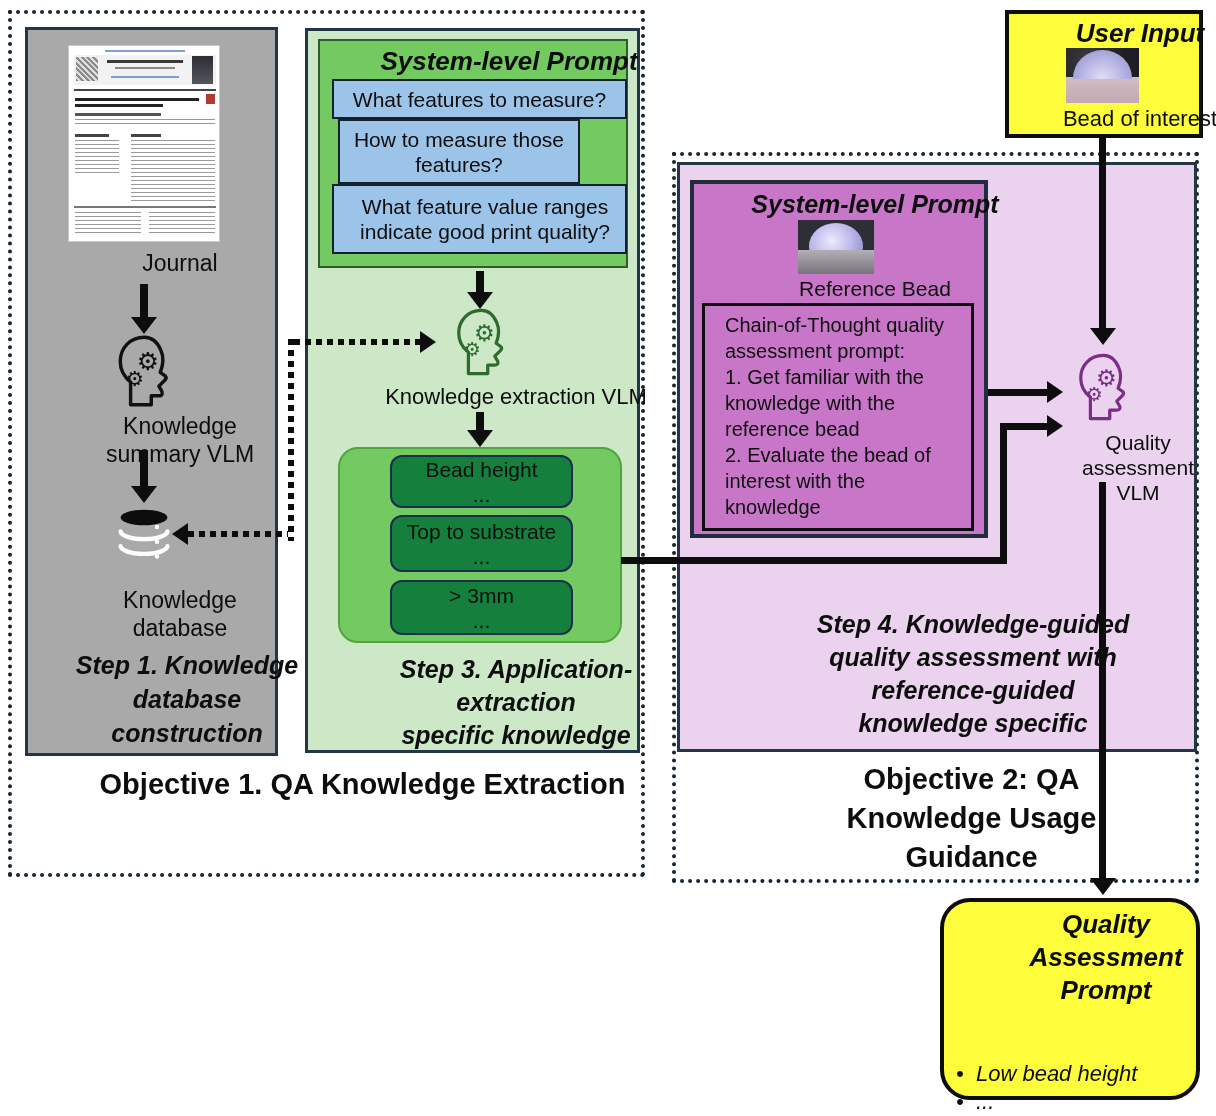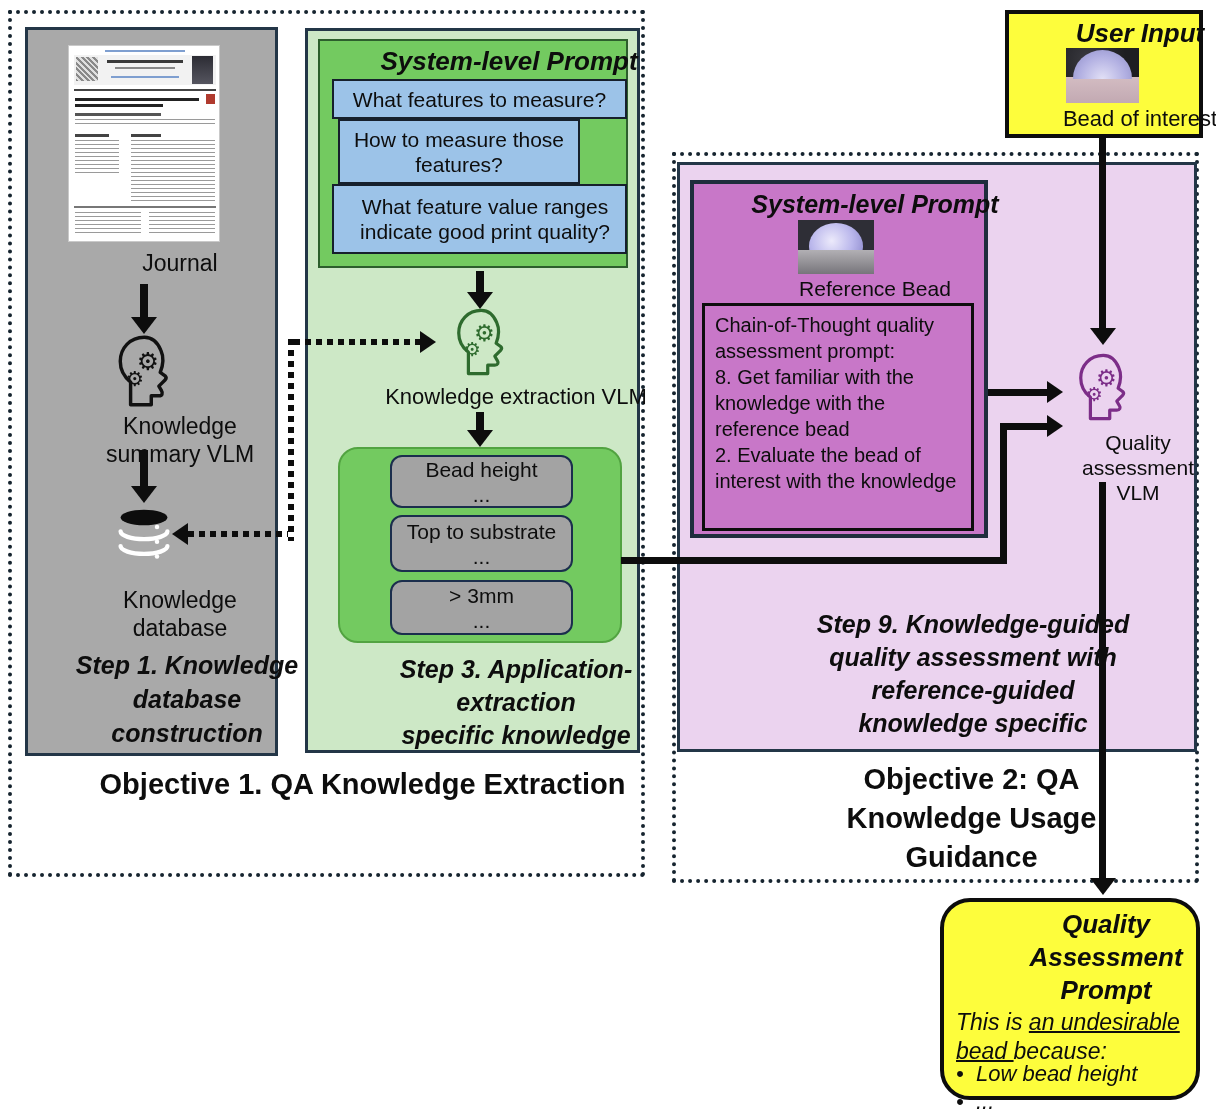--- a/index.html
+++ b/index.html
@@ -12,21 +12,21 @@
   .bolditalic{font-weight:bold;font-style:italic;}
   .bold{font-weight:bold;}
   .shaft{position:absolute;background:#0d0d0d;}
   .tri-down{position:absolute;width:0;height:0;border-left:13px solid transparent;border-right:13px solid transparent;border-top:17px solid #0d0d0d;}
   .tri-right{position:absolute;width:0;height:0;border-top:11px solid transparent;border-bottom:11px solid transparent;border-left:16px solid #0d0d0d;}
   .tri-left{position:absolute;width:0;height:0;border-top:11px solid transparent;border-bottom:11px solid transparent;border-right:16px solid #0d0d0d;}
   .dot-h{position:absolute;height:6px;background-image:repeating-linear-gradient(90deg,#0d0d0d 0 6px,transparent 6px 11px);}
   .dot-v{position:absolute;width:6px;background-image:repeating-linear-gradient(180deg,#0d0d0d 0 6px,transparent 6px 11px);}
   .bluebox{position:absolute;background:#9cc3e8;border:2px solid #16202c;box-sizing:border-box;
            display:flex;align-items:center;justify-content:center;font-size:21px;line-height:25px;text-align:center;}
-  .knowbox{position:absolute;background:#a3a3a3;border:2px solid #1b2e4d;border-radius:12px;box-sizing:border-box;
+  .knowbox{position:absolute;background:#15803d;border:2px solid #1b2e4d;border-radius:12px;box-sizing:border-box;
            display:flex;flex-direction:column;align-items:center;justify-content:center;font-size:21px;line-height:25px;}
   .brain-svg{display:block;width:100%;height:100%;}
   .brain-black path{stroke:#111;} .brain-black text{fill:#111;}
   .brain-green path{stroke:#2e6b2e;} .brain-green text{fill:#2e6b2e;}
   .brain-purple path{stroke:#7c2d88;} .brain-purple text{fill:#7c2d88;}
   .brain-svg path{fill:none;stroke-width:5;stroke-linejoin:round;stroke-linecap:round;}
   .gear-txt{font-family:"DejaVu Sans",sans-serif;}
   
   .jt{position:absolute;left:68px;top:45px;width:152px;height:197px;background:#fff;border:1px solid #c9c9c9;box-sizing:border-box;}
   .jt .lines{background-image:repeating-linear-gradient(180deg,#9a9a9a 0 1.5px,transparent 1.5px 4px);}
@@ -200,28 +200,28 @@
   <div class="bead-wrap" style="left:798px;top:220px;width:76px;height:54px;">
     <div class="refbead-top"></div>
     <div class="refbead-sphere"></div>
     <div class="refbead-bot"></div>
   </div>
 
   <div class="abs ctr" style="left:690px;top:277px;width:298px;font-size:21px;">
     <span>Reference Bead</span>
   </div>
 
-  <div class="abs" style="left:702px;top:303px;width:272px;height:228px;border:3px solid #0d0d0d;box-sizing:border-box;padding:6px 10px;font-size:20px;line-height:26px;">
+  <div class="abs" style="left:702px;top:303px;width:272px;height:228px;border:3px solid #0d0d0d;box-sizing:border-box;padding:6px 20px;font-size:20px;line-height:26px;">
     <p style="margin:0;">Chain-of-Thought quality assessment prompt:</p>
-    <p style="margin:0;">8. Get familiar with the knowledge with the reference bead</p>
+    <p style="margin:0;">1. Get familiar with the knowledge with the reference bead</p>
     <p style="margin:0;">2. Evaluate the bead of interest with the knowledge</p>
   </div>
 
   <div class="abs ctr bolditalic" style="left:737px;top:608px;width:400px;font-size:25px;line-height:33px;">
-    <div>Step 9. Knowledge-guided</div>
+    <div>Step 4. Knowledge-guided</div>
     <div>quality assessment with</div>
     <div>reference-guided</div>
     <div>knowledge specific</div>
   </div>
 
   <div class="abs ctr bold" style="left:672px;top:760px;width:527px;font-size:29px;line-height:39px;">
     <div>Objective 2: QA</div>
     <div>Knowledge Usage</div>
     <div>Guidance</div>
   </div>
@@ -264,23 +264,20 @@
   <div class="tri-right" style="left:1047px;top:381px;"></div>
 
   <div class="shaft" style="left:1099px;top:482px;width:7px;height:396px;"></div>
   <div class="tri-down" style="left:1090px;top:878px;"></div>
 
   <div class="abs" style="left:940px;top:898px;width:260px;height:202px;background:#fdfd3c;border:4px solid #0d0d0d;border-radius:30px;box-sizing:border-box;"></div>
   <div class="abs ctr bolditalic" style="left:940px;top:908px;width:260px;font-size:26px;line-height:33px;">
     <div>Quality</div>
     <div>Assessment</div>
     <div>Prompt</div>
-  </div>
-  <div class="abs" style="left:956px;top:1008px;width:230px;font-size:23px;line-height:29px;font-style:italic;">
-    <span>This is </span><span style="text-decoration:underline;text-decoration-thickness:2px;">an undesirable bead </span><span>because:</span>
   </div>
   <div class="abs" style="left:956px;top:1060px;width:230px;font-size:22px;line-height:28px;font-style:italic;">
     <div>
       <span>•</span>&nbsp;&nbsp;<span>Low bead height</span>
     </div>
     <div>
       <span>•</span>&nbsp;&nbsp;<span>...</span>
     </div>
   </div>
 

